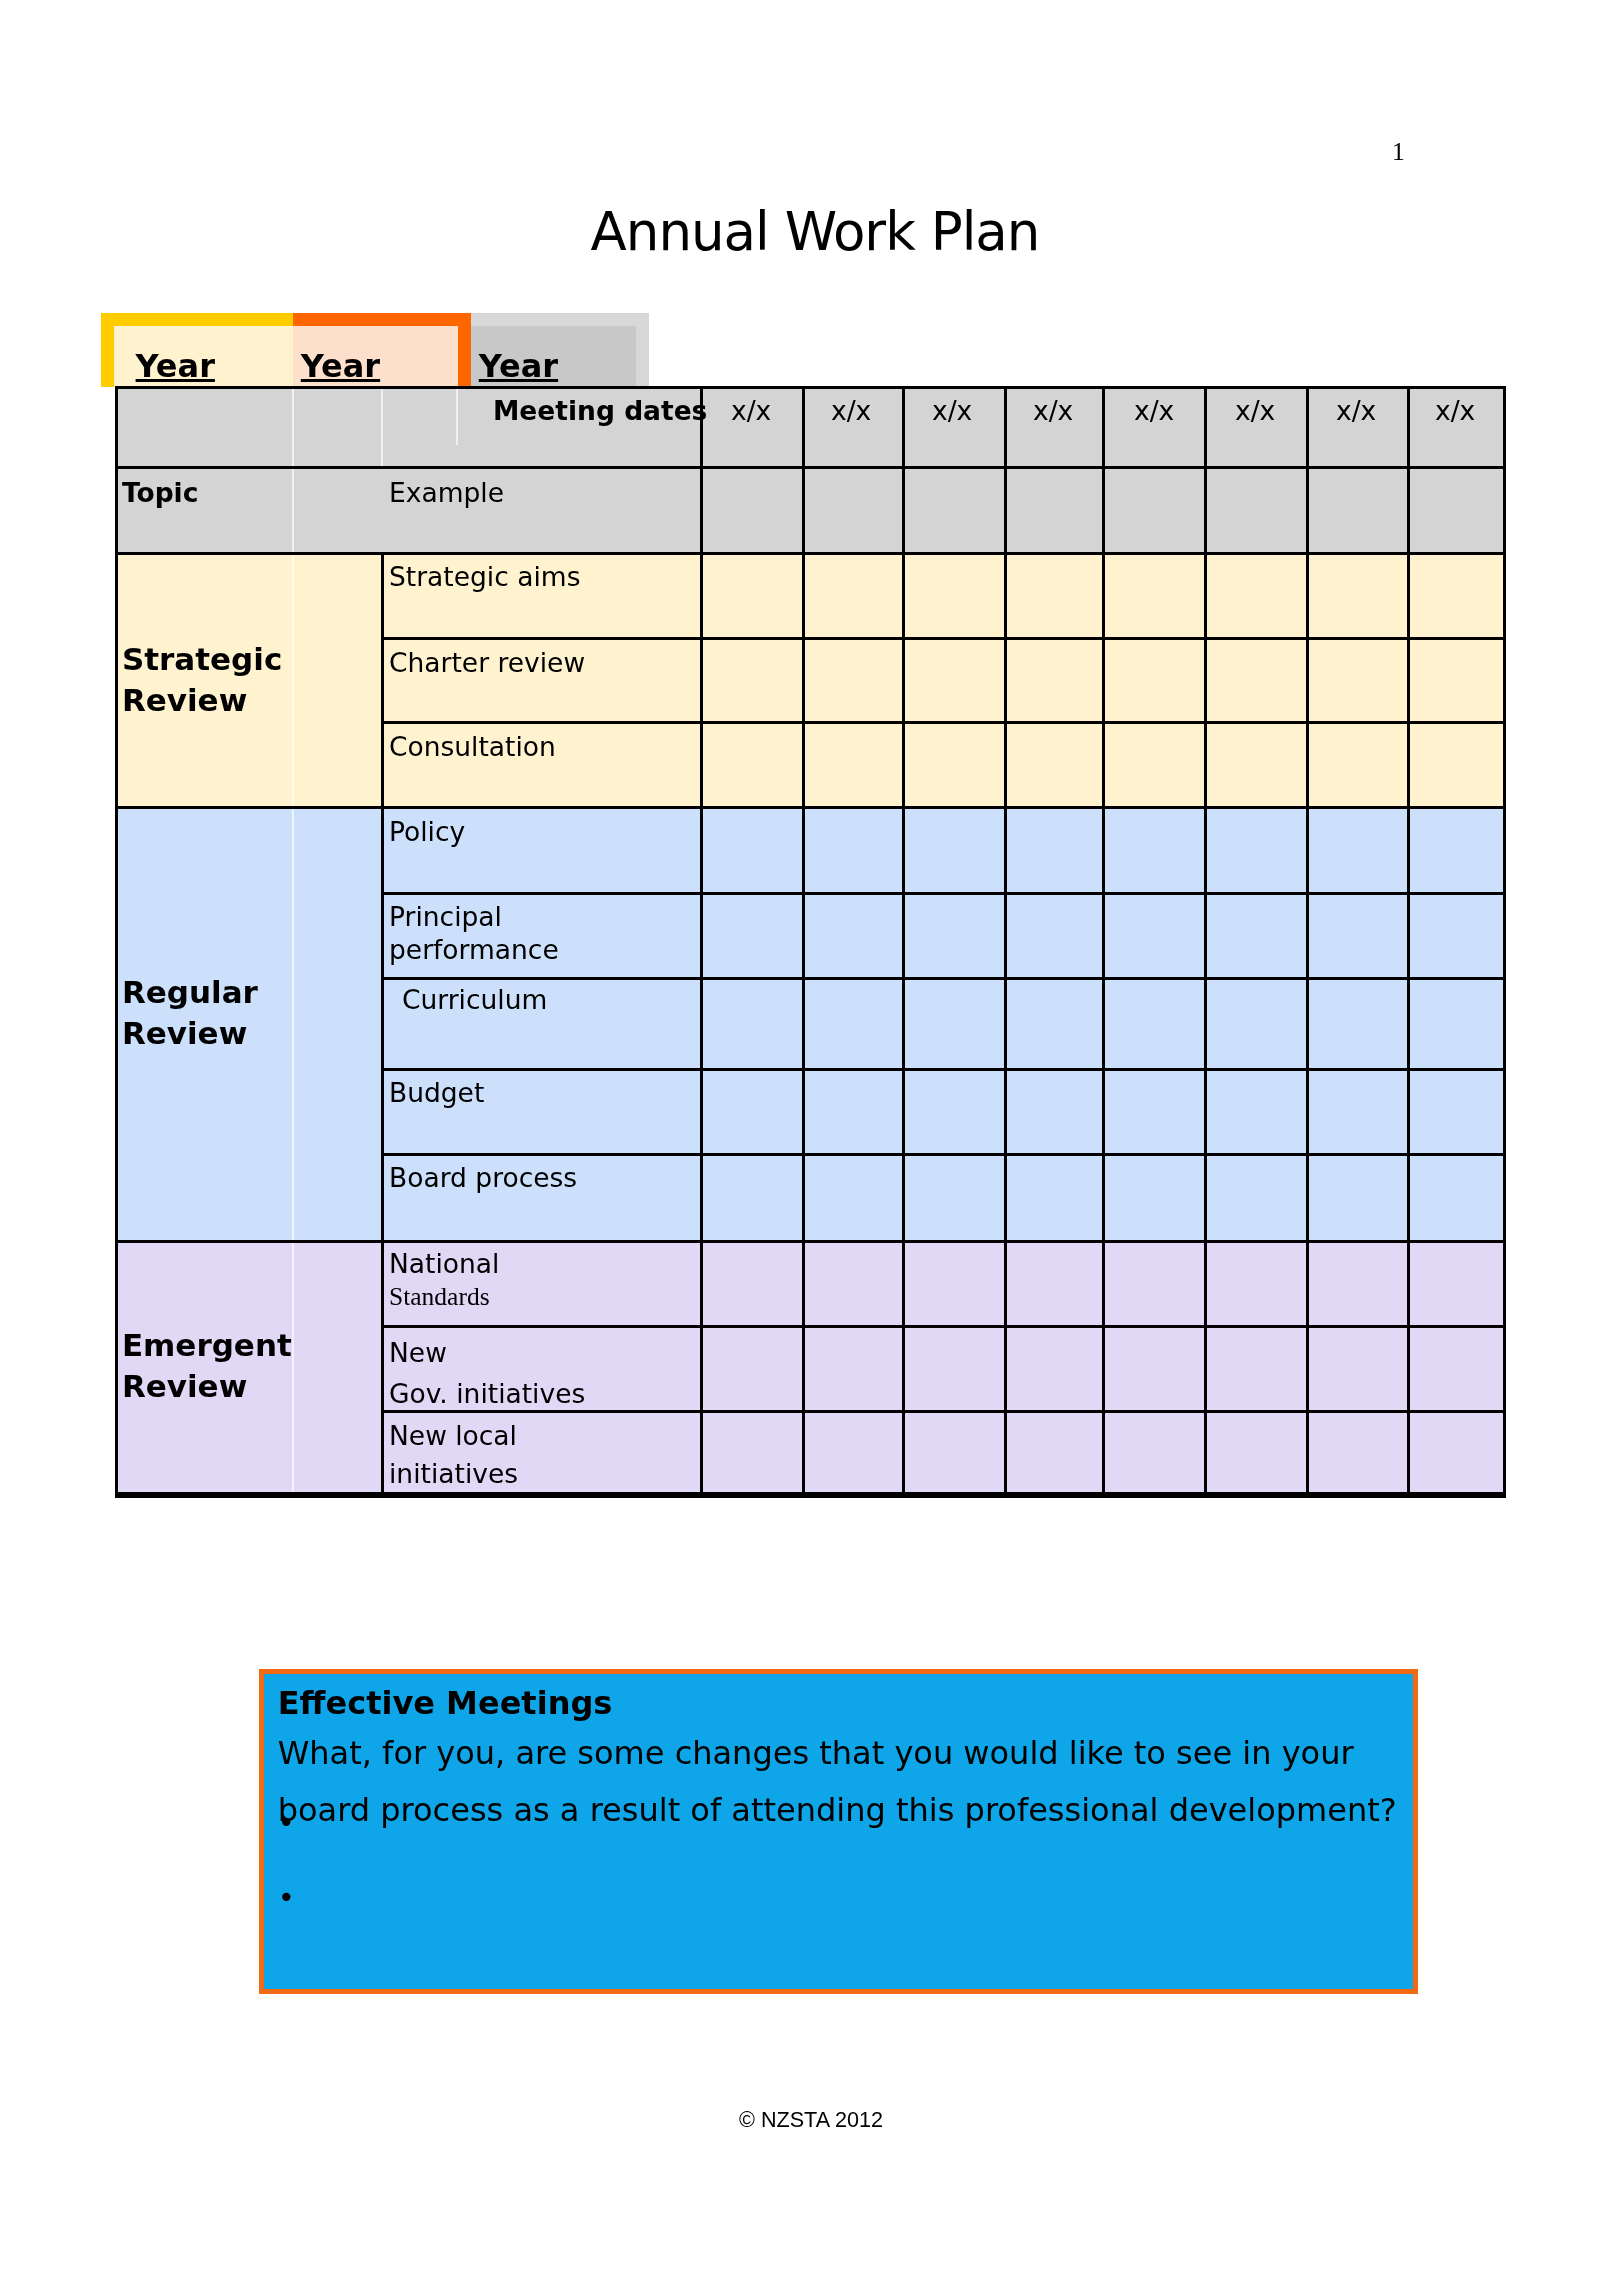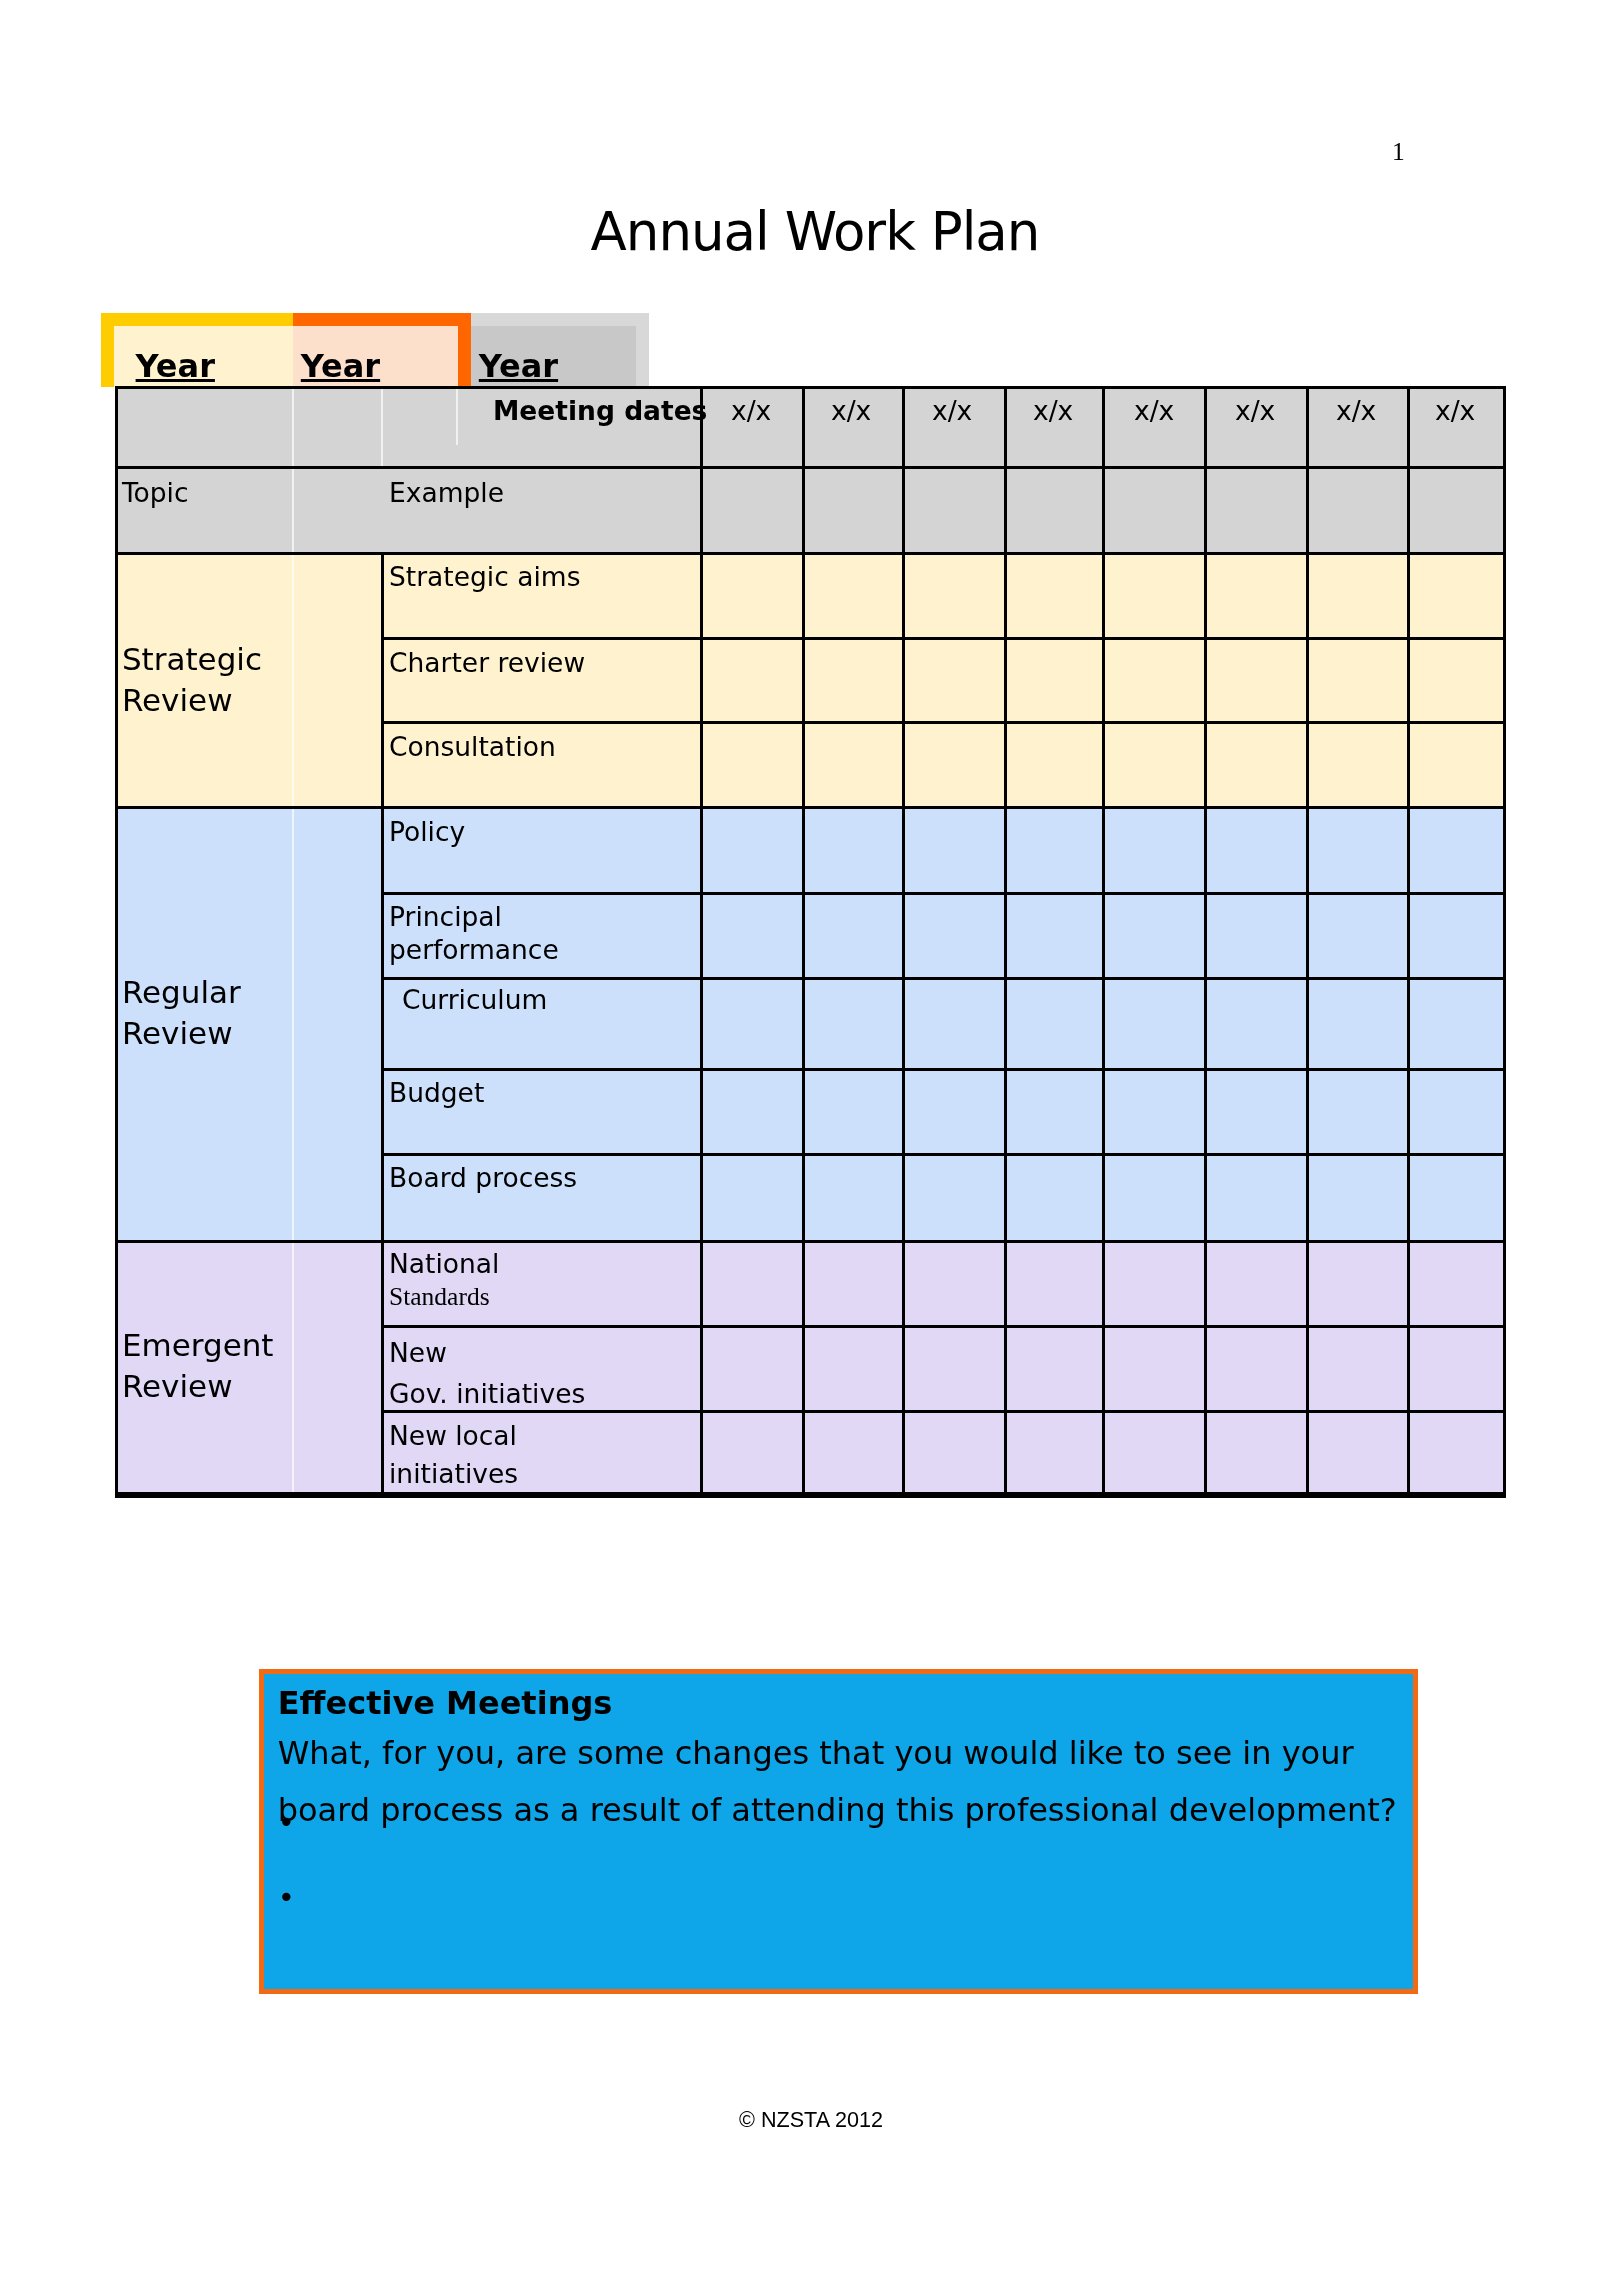--- a/index.html
+++ b/index.html
@@ -11,21 +11,21 @@
   .tab span{position:absolute;left:21.6px;bottom:2px;font-weight:bold;font-size:32px;text-decoration:underline;}
   .tab1{left:101px;width:192px;background:#fff3cf;border-top:13.7px solid #ffcc00;border-left:13.7px solid #ffcc00;}
   .tab2{left:293px;width:178px;background:#fde0cc;border-top:13.7px solid #ff6600;border-right:13.7px solid #ff6600;}
   .tab2 span{left:7.8px;}
   .tab3{left:471px;width:178px;background:#c8c8c8;border-top:13.7px solid #d8d8d8;border-right:13.7px solid #d8d8d8;}
   .tab3 span{left:7.8px;}
   .grid{position:absolute;left:115px;top:386px;width:1391px;height:1111px;border-radius:11px;}
   .cell{position:absolute;box-sizing:border-box;}
   .hl{position:absolute;background:#000;}
   .txt{position:absolute;font-size:26.5px;line-height:33px;}
-  .bold{font-weight:normal;font-size:31px;line-height:41px;}
+  .bold{font-weight:bold;font-size:31px;line-height:41px;}
   .serif{font-family:"Liberation Serif","DejaVu Serif",serif;font-size:25.5px;}
   .box{left:259px;top:1669px;width:1159px;height:325px;box-sizing:border-box;border:5.9px solid #f26b14;background:#0ea5e9;}
   .box .h{position:absolute;left:13.7px;top:9.8px;font-weight:bold;font-size:32px;}
   .box .p{position:absolute;left:13.7px;top:51px;font-size:32px;line-height:57px;width:1127px;}
   .box .b{position:absolute;left:13.7px;font-size:29px;}
   .footer{left:739px;top:2107px;font-family:"Liberation Sans",sans-serif;font-size:21.6px;}
 </style>
 </head>
 <body>
 
@@ -83,21 +83,21 @@
   <div class="txt" style="left:378px;top:7.8px;font-weight:bold;">Meeting dates</div>
   <div class="txt" style="left:616px;top:7.8px;">x/x</div>
   <div class="txt" style="left:716px;top:7.8px;">x/x</div>
   <div class="txt" style="left:817px;top:7.8px;">x/x</div>
   <div class="txt" style="left:918px;top:7.8px;">x/x</div>
   <div class="txt" style="left:1019px;top:7.8px;">x/x</div>
   <div class="txt" style="left:1120px;top:7.8px;">x/x</div>
   <div class="txt" style="left:1221px;top:7.8px;">x/x</div>
   <div class="txt" style="left:1320px;top:7.8px;">x/x</div>
 
-  <div class="txt" style="left:6.9px;top:90px;font-weight:normal;">Topic</div>
+  <div class="txt" style="left:6.9px;top:90px;font-weight:bold;">Topic</div>
   <div class="txt" style="left:274px;top:90px;">Example</div>
 
   <div class="txt bold" style="left:6.9px;top:253px;">
     <div>Strategic</div>
     <div>Review</div>
   </div>
   <div class="txt bold" style="left:6.9px;top:586px;">
     <div>Regular</div>
     <div>Review</div>
   </div>

